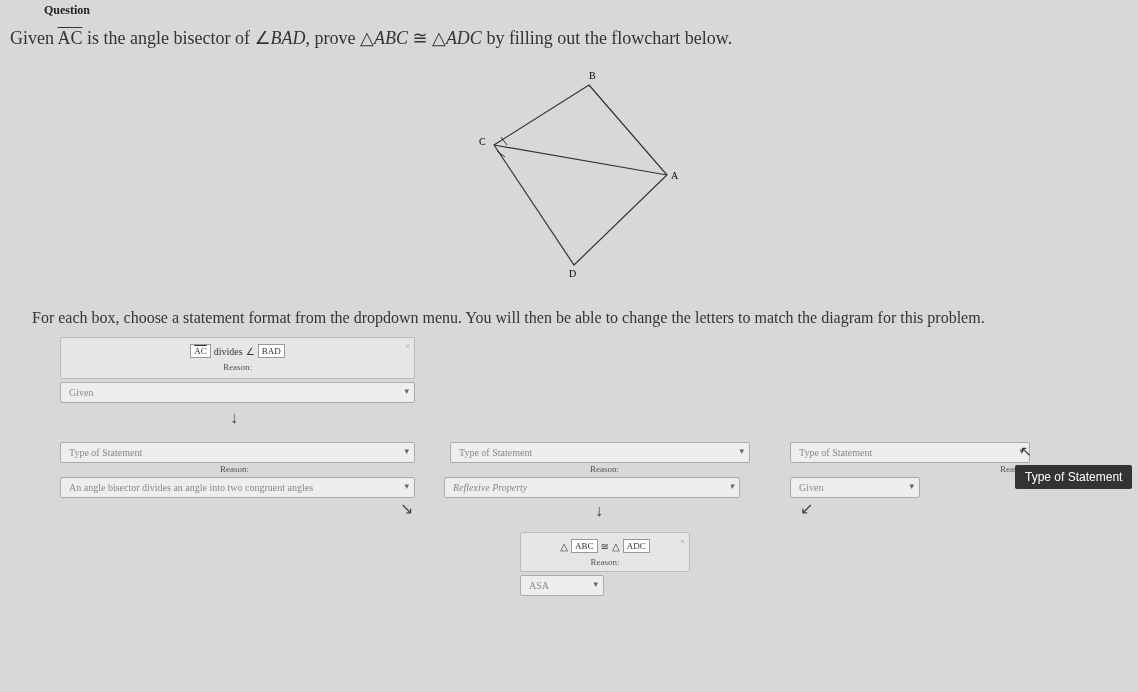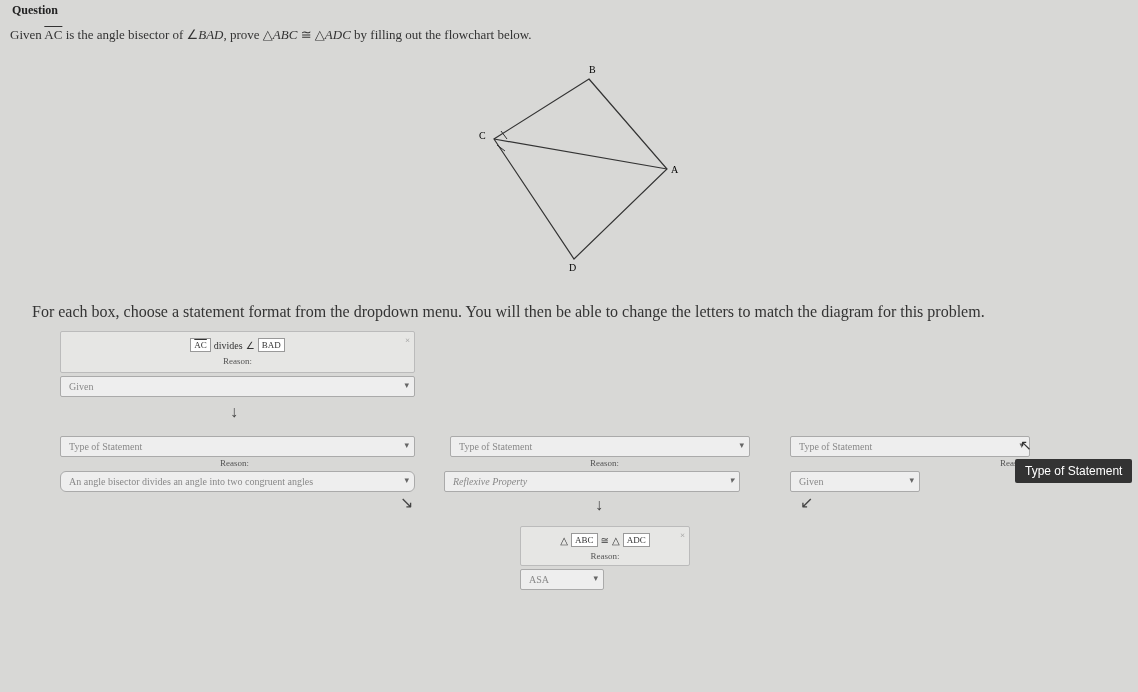--- a/index.html
+++ b/index.html
@@ -10,23 +10,24 @@
     height: 692px;
     overflow: hidden;
     position: relative;
     color: #333;
   }
   .header-label {
     font-weight: bold;
     font-size: 12px;
     padding: 3px 12px;
     color: #222;
+    margin-left: 32px;
   }
   .question-text {
-    font-size: 13px;
+    font-size: 18px;
     padding: 6px 10px 10px 10px;
   }
   .overline { text-decoration: overline; }
   .diagram-wrap {
     text-align: center;
     margin: 8px 0 12px 0;
   }
   .diagram {
     display: inline-block;
   }
@@ -147,21 +148,21 @@
     </div>
     <div class="reason-label">Reason:</div>
     <span class="close-x">×</span>
   </div>
   <div class="dropdown" style="left:60px; top:45px; width:355px;">Given</div>
 
   <div class="arrow" style="left:230px; top:72px;">↓</div>
 
   <div class="dropdown" style="left:60px; top:105px; width:355px;">Type of Statement</div>
   <div class="reason-label" style="position:absolute; left:220px; top:127px; font-size:9px; color:#555;">Reason:</div>
-  <div class="dropdown" style="left:60px; top:140px; width:355px;border-radius:6px;">An angle bisector divides an angle into two congruent angles</div>
+  <div class="dropdown" style="left:60px; top:140px; width:355px;">An angle bisector divides an angle into two congruent angles</div>
 
   <div class="arrow" style="left:400px; top:162px;">↘</div>
 
   <div class="dropdown" style="left:450px; top:105px; width:300px;">Type of Statement</div>
   <div class="reason-label" style="position:absolute; left:590px; top:127px; font-size:9px; color:#555;">Reason:</div>
   <div class="dropdown" style="left:444px; top:140px; width:296px;font-style:italic;">Reflexive Property</div>
 
   <div class="arrow" style="left:595px; top:165px;">↓</div>
 
   <div class="dropdown" style="left:790px; top:105px; width:240px;">Type of Statement</div>

